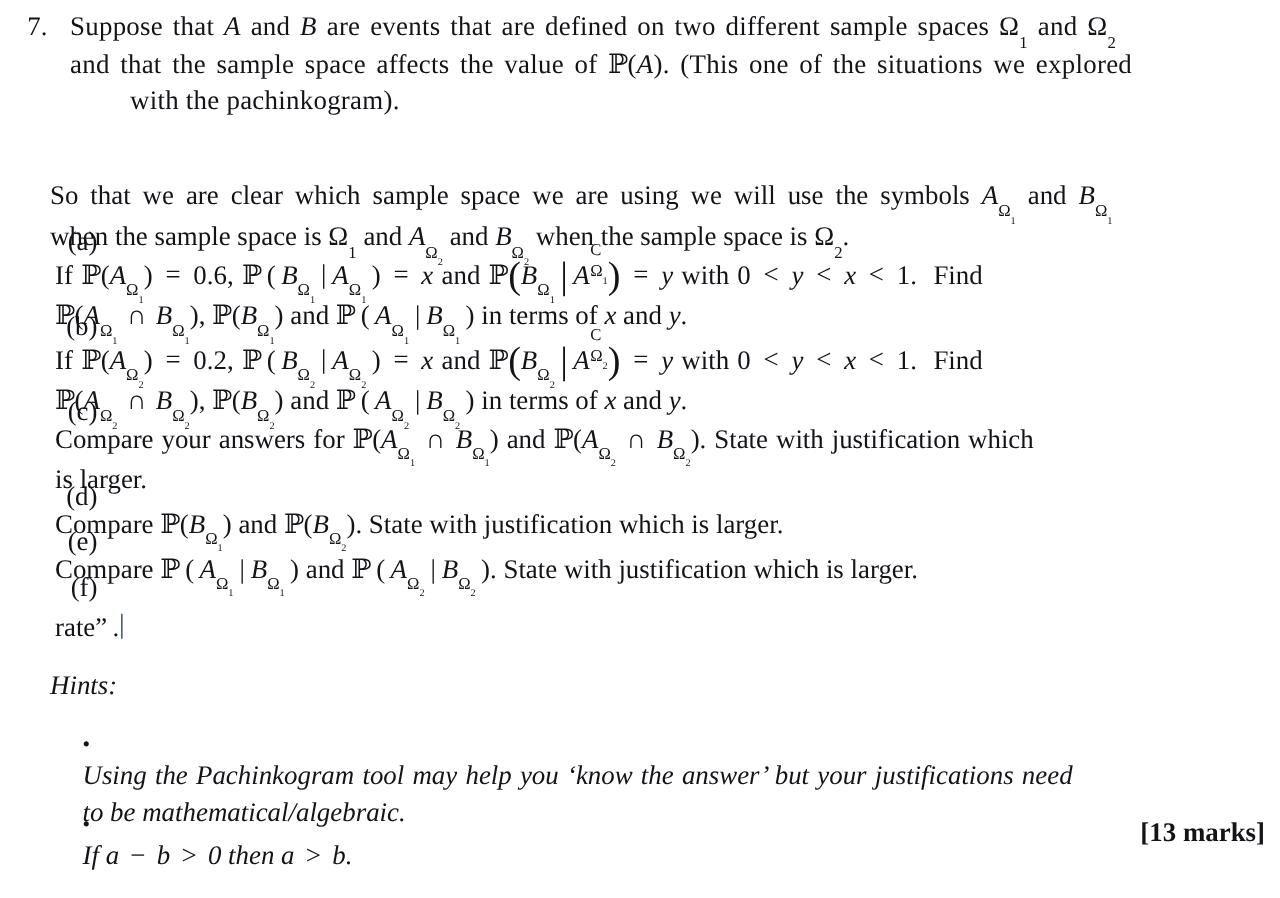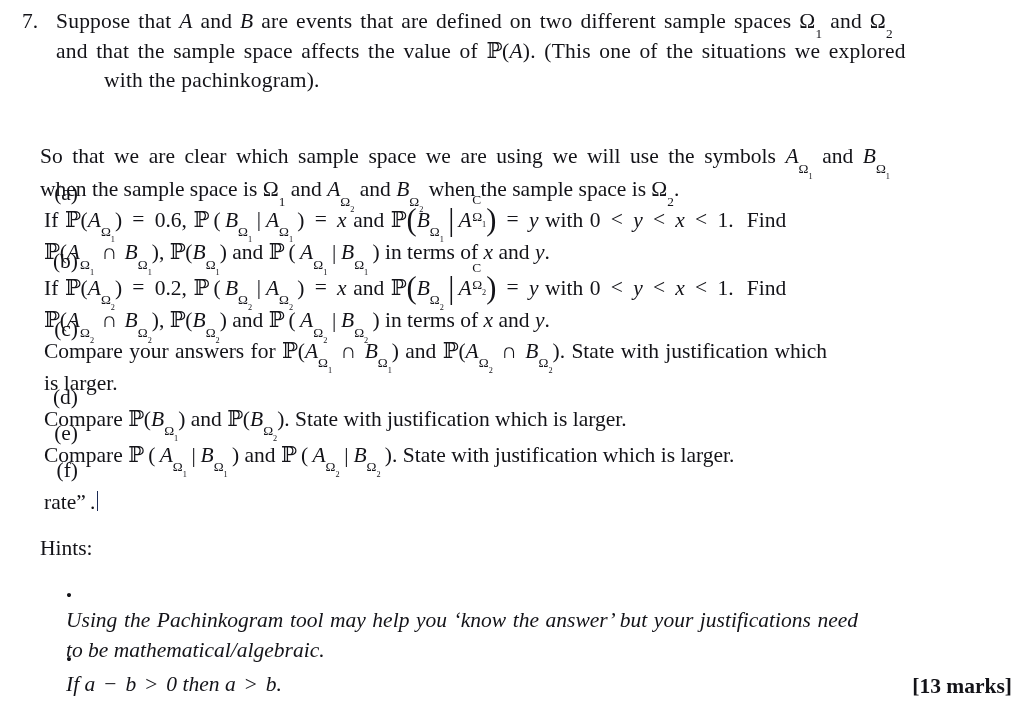--- a/index.html
+++ b/index.html
@@ -106,20 +106,21 @@
     font-style: normal;
   }
   .sublist-item .bdy {
     margin-left: 44px;
   }
   .sublist-item .bdy .ln { display: block; white-space: nowrap; }
 
   .hints-label {
     position: absolute;
     left: 40px;
+    font-style: italic;
   }
 
   .hint-item {
     position: absolute;
     left: 66px;
     right: 12px;
     font-style: italic;
   }
   .hint-item .bullet {
     position: absolute;
@@ -222,15 +223,15 @@
     </span>
   </div>
 
   <div class="hint-item" style="top:652px;">
     <span class="bullet">•</span>
     <span class="bdy">
       <span class="ln">If <span class="mi">a</span> <span class="op">−</span> <span class="mi">b</span> <span class="op">&gt;</span> 0 then <span class="mi">a</span> <span class="op">&gt;</span> <span class="mi">b</span>.</span>
     </span>
   </div>
 
-  <div class="marks" style="top:676px;font-family:Liberation Serif, serif;">[13 marks]</div>
+  <div class="marks" style="top:656px;font-family:Liberation Serif, serif;">[13 marks]</div>
 
 </div>
 
 </body></html>

